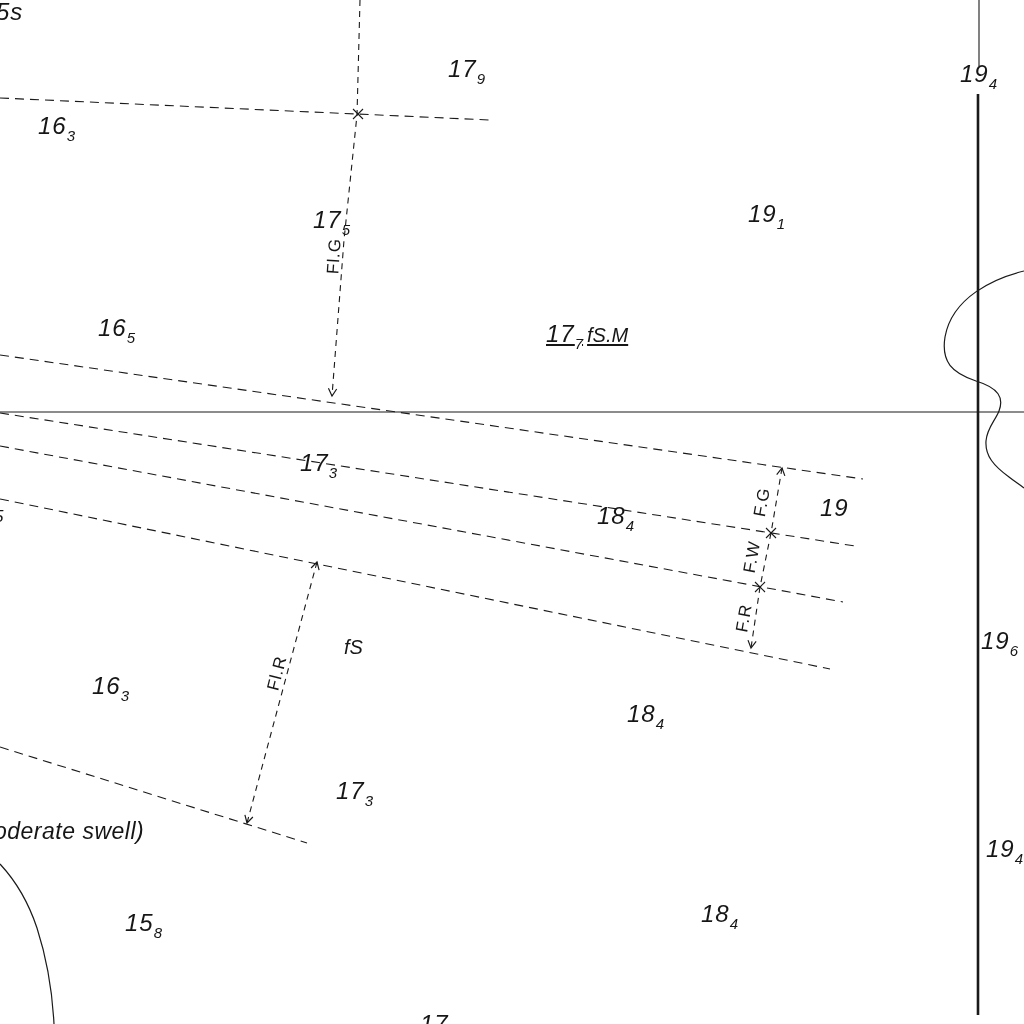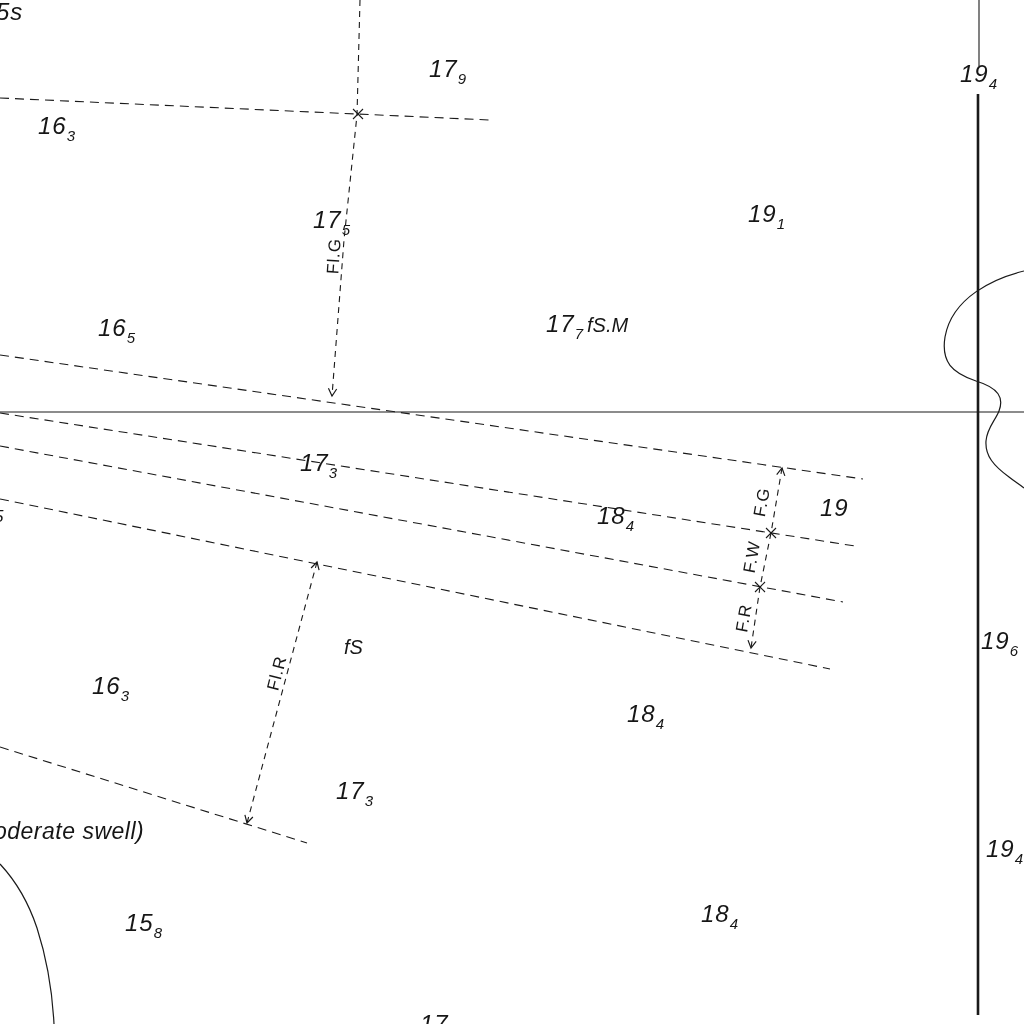--- a/index.html
+++ b/index.html
@@ -63,36 +63,36 @@
       </g>
       <g>
         <line x1="755" y1="582" x2="765" y2="592"></line>
           <line x1="765" y1="582" x2="755" y2="592"></line>
       </g>
     </g>
   </svg>
 
   <div id="labels">
       <div class="lbl snd" style="left: 38px; top: 114px;"><span class="sv">16</span><span class="ss">3</span></div>
-      <div class="lbl snd" style="left: 429px; top: 57px;"><span class="sv">17</span><span class="ss">9</span></div>
+      <div class="lbl snd" style="left: 448px; top: 57px;"><span class="sv">17</span><span class="ss">9</span></div>
       <div class="lbl snd" style="left: 960px; top: 62px;"><span class="sv">19</span><span class="ss">4</span></div>
       <div class="lbl snd" style="left: 313px; top: 208px;"><span class="sv">17</span><span class="ss">5</span></div>
       <div class="lbl snd" style="left: 748px; top: 202px;"><span class="sv">19</span><span class="ss">1</span></div>
       <div class="lbl snd" style="left: 98px; top: 316px; text-align: right;"><span class="sv">16</span><span class="ss">5</span></div>
       <div class="lbl snd" style="left: 300px; top: 451px;"><span class="sv">17</span><span class="ss">3</span></div>
       <div class="lbl snd" style="left: 597px; top: 504px;"><span class="sv">18</span><span class="ss">4</span></div>
       <div class="lbl snd" style="left: 820px; top: 496px;"><span class="sv">19</span><span class="ss"></span></div>
       <div class="lbl snd" style="left: 981px; top: 629px; font-style: italic;"><span class="sv">19</span><span class="ss">6</span></div>
       <div class="lbl snd" style="left: 92px; top: 674px;"><span class="sv">16</span><span class="ss">3</span></div>
       <div class="lbl snd" style="left: 336px; top: 779px;"><span class="sv">17</span><span class="ss">3</span></div>
       <div class="lbl snd" style="left: 627px; top: 702px;"><span class="sv">18</span><span class="ss">4</span></div>
       <div class="lbl snd" style="left: 701px; top: 902px;"><span class="sv">18</span><span class="ss">4</span></div>
       <div class="lbl snd" style="left: 125px; top: 911px; text-align: center;"><span class="sv">15</span><span class="ss">8</span></div>
       <div class="lbl snd" style="left: 986px; top: 837px;"><span class="sv">19</span><span class="ss">4</span></div>
-      <div class="lbl snd" style="left: 546px; top: 312px;"><span class="sv">17</span><span class="ss">7</span><span class="sea">fS.M</span></div>
+      <div class="lbl snd" style="left: 546px; top: 322px; text-decoration: underline;"><span class="sv">17</span><span class="ss">7</span><span class="sea">fS.M</span></div>
       <div class="lbl light" style="left: 334px; top: 256px; transform: translate(-50%, -50%) rotate(-86deg);"><span>Fl.G</span></div>
       <div class="lbl light" style="left: 762px; top: 502px; transform: translate(-50%, -50%) rotate(-80deg);"><span>F.G</span></div>
       <div class="lbl light" style="left: 752px; top: 557px; transform: translate(-50%, -50%) rotate(-80deg);"><span>F.W</span></div>
       <div class="lbl light" style="left: 744px; top: 618px; transform: translate(-50%, -50%) rotate(-80deg);"><span>F.R</span></div>
       <div class="lbl light" style="left: 277px; top: 673px; transform: translate(-50%, -50%) rotate(-76deg);"><span>Fl.R</span></div>
       <div class="lbl sea-lbl" style="left: 298px; top: 637px;"><span>fS</span></div>
       <div class="lbl sea-lbl" style="left: 996px; top: 674px;"><span>fS</span></div>
       <div class="lbl pl pl0" style="left: -4px; top: 0px;"><span>5s</span></div>
       <div class="lbl pl pl1" style="left: -6px; top: 508px;"><span>5</span></div>
       <div class="lbl pl pl2" style="left: -6px; top: 820px;"><span>oderate swell)</span></div>

